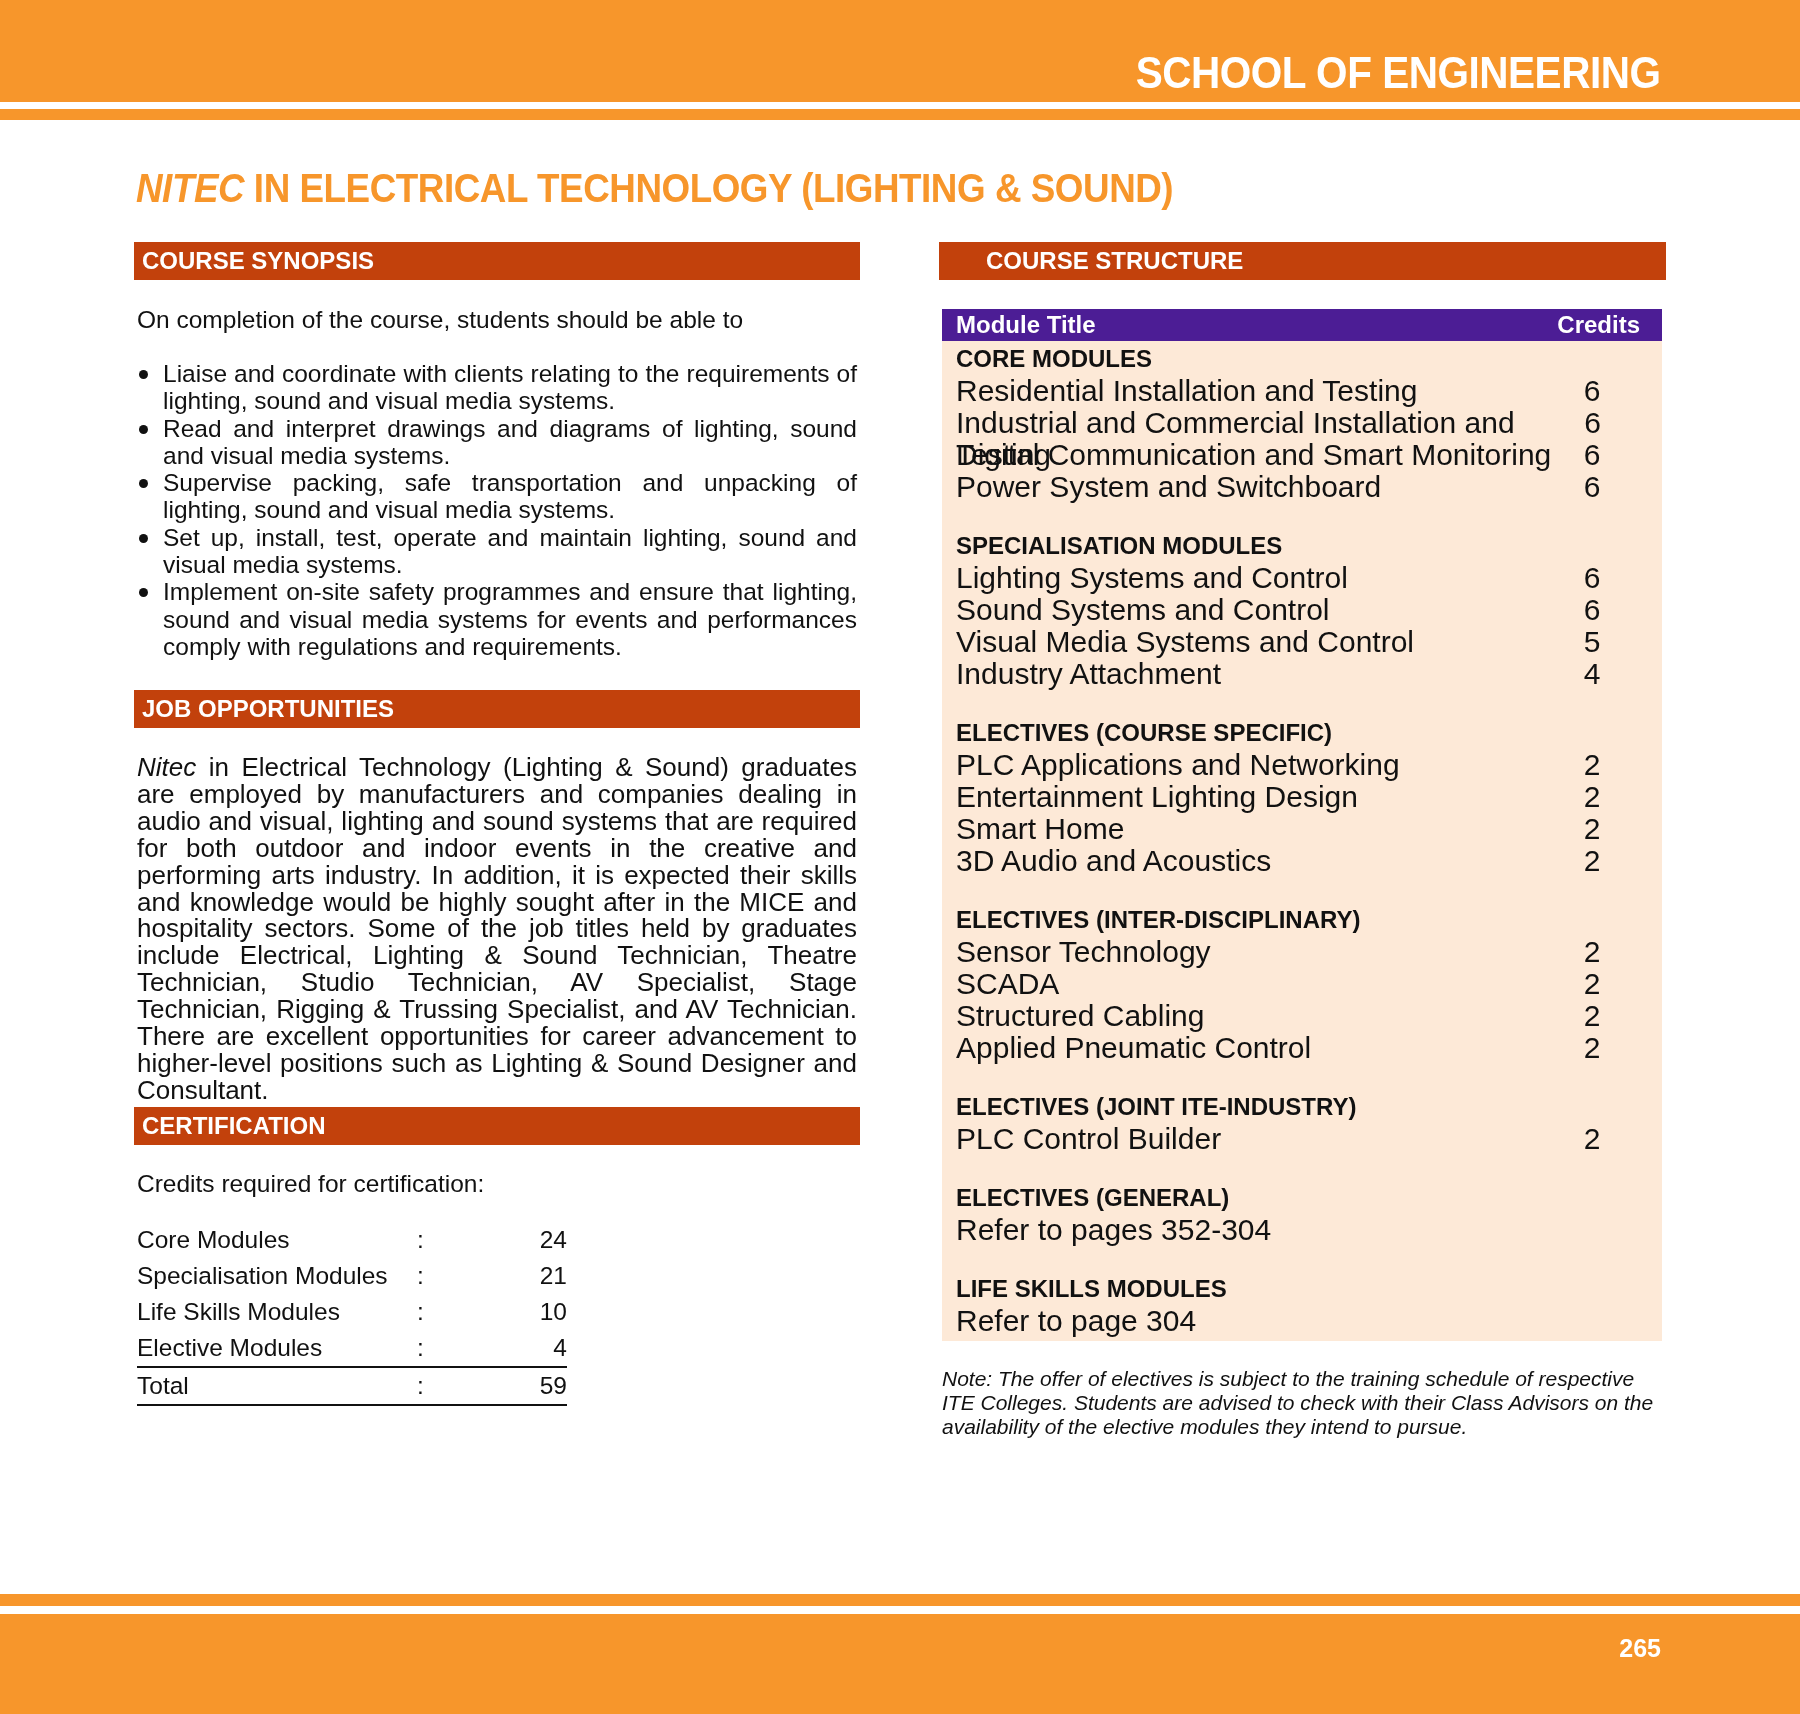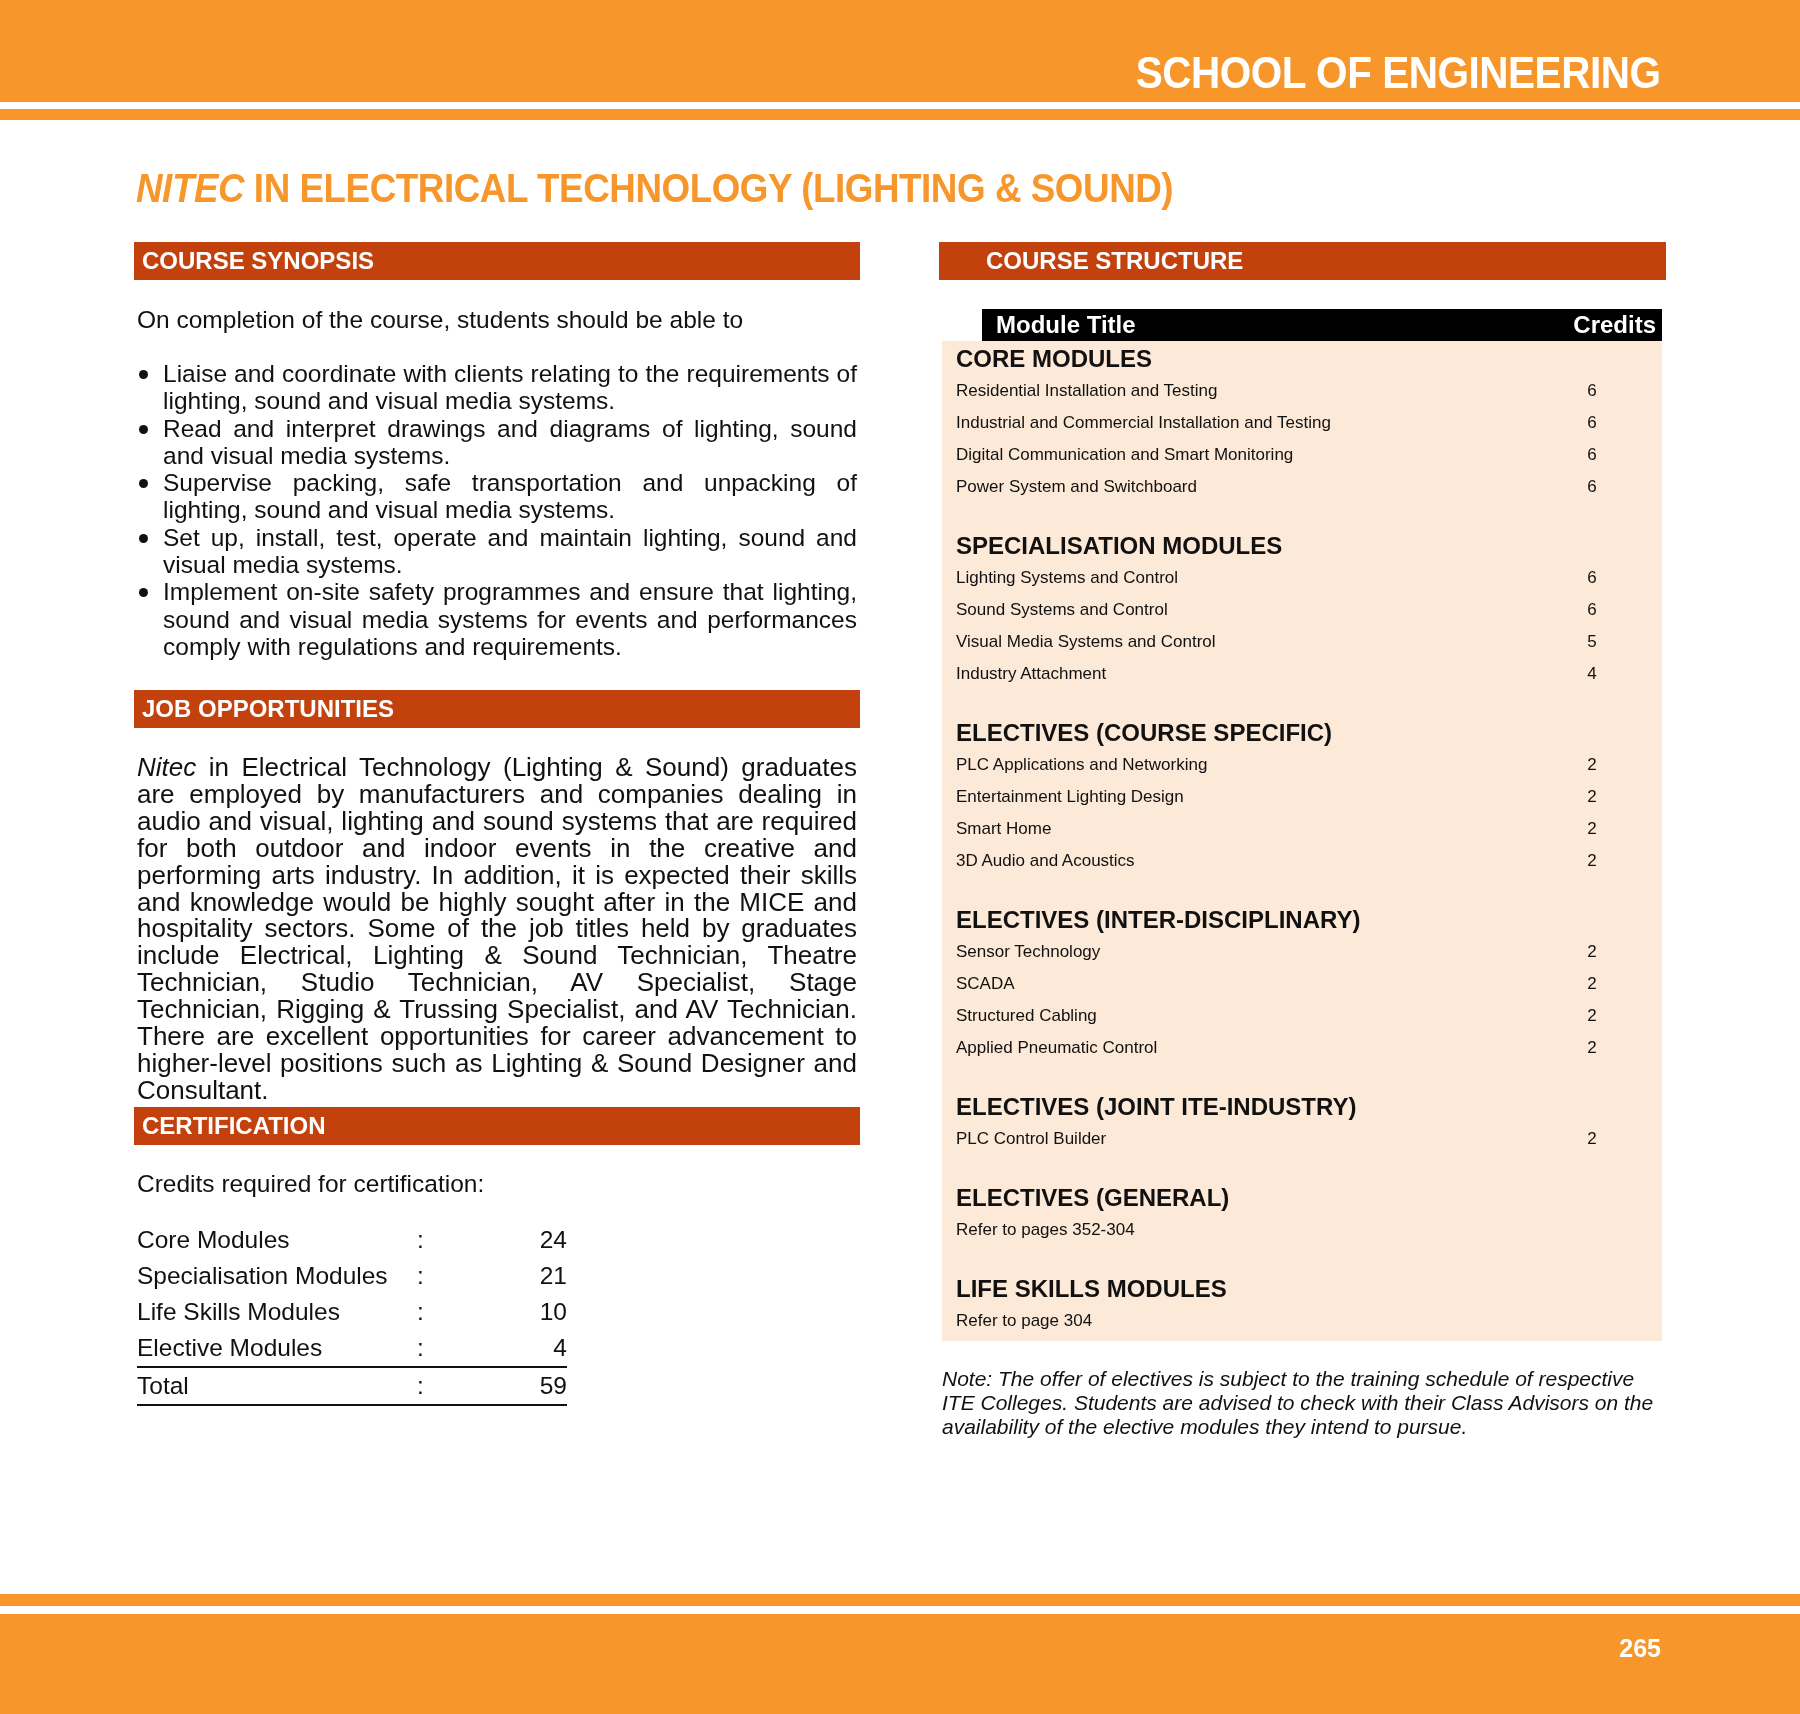--- a/index.html
+++ b/index.html
@@ -35,26 +35,26 @@
 
   .cert-intro { position: absolute; left: 137px; top: 1170px; font-size: 24.5px; }
   .cert-table { position: absolute; left: 137px; top: 1222px; width: 430px; border-collapse: collapse; font-size: 24.5px; }
   .cert-table td { padding: 0; height: 36px; }
   .cert-table td.lbl { width: 280px; }
   .cert-table td.colon { width: 40px; }
   .cert-table td.val { text-align: right; }
   .cert-table tr.total td { border-top: 2px solid #111; border-bottom: 2px solid #111; }
 
   .cs-table-wrap { position: absolute; left: 942px; top: 309px; width: 720px; }
-  .cs-head { background: #000000; color: #fff; font-weight: bold; font-size: 24px; height: 32px; line-height: 32px; display: flex; justify-content: space-between; padding: 0 6px 0 14px; margin-left: 40px; }
+  .cs-head { background: #4c1d95; color: #fff; font-weight: bold; font-size: 24px; height: 32px; line-height: 32px; display: flex; justify-content: space-between; padding: 0 22px 0 14px; }
   .cs-body { background: #fde9d7; padding: 2px 0 4px 0; }
   .cs-group { margin-bottom: 27px; }
   .cs-group:last-child { margin-bottom: 0; }
   .cs-group-title { font-weight: bold; font-size: 24px; height: 32px; line-height: 32px; padding-left: 14px; }
-  .cs-row { display: flex; justify-content: space-between; height: 32px; line-height: 32px; font-size: 17px; padding: 0 60px 0 14px; }
+  .cs-row { display: flex; justify-content: space-between; height: 32px; line-height: 32px; font-size: 30px; padding: 0 60px 0 14px; }
   .cs-row .credit { width: 20px; text-align: center; }
   .cs-note { position: absolute; left: 942px; top: 1367px; width: 722px; font-style: italic; font-size: 21px; line-height: 24px; }
 
   .bottom-stripe { position: absolute; left: 0; top: 1594px; width: 1800px; height: 12px; background: #f7962b; }
   .bottom-band { position: absolute; left: 0; top: 1614px; width: 1800px; height: 100px; background: #f7962b; }
   .page-number { position: absolute; right: 139px; top: 1634px; color: #fff; font-weight: bold; font-size: 25px; margin-left: 12px; }
 </style>
 </head>
 <body>
 

